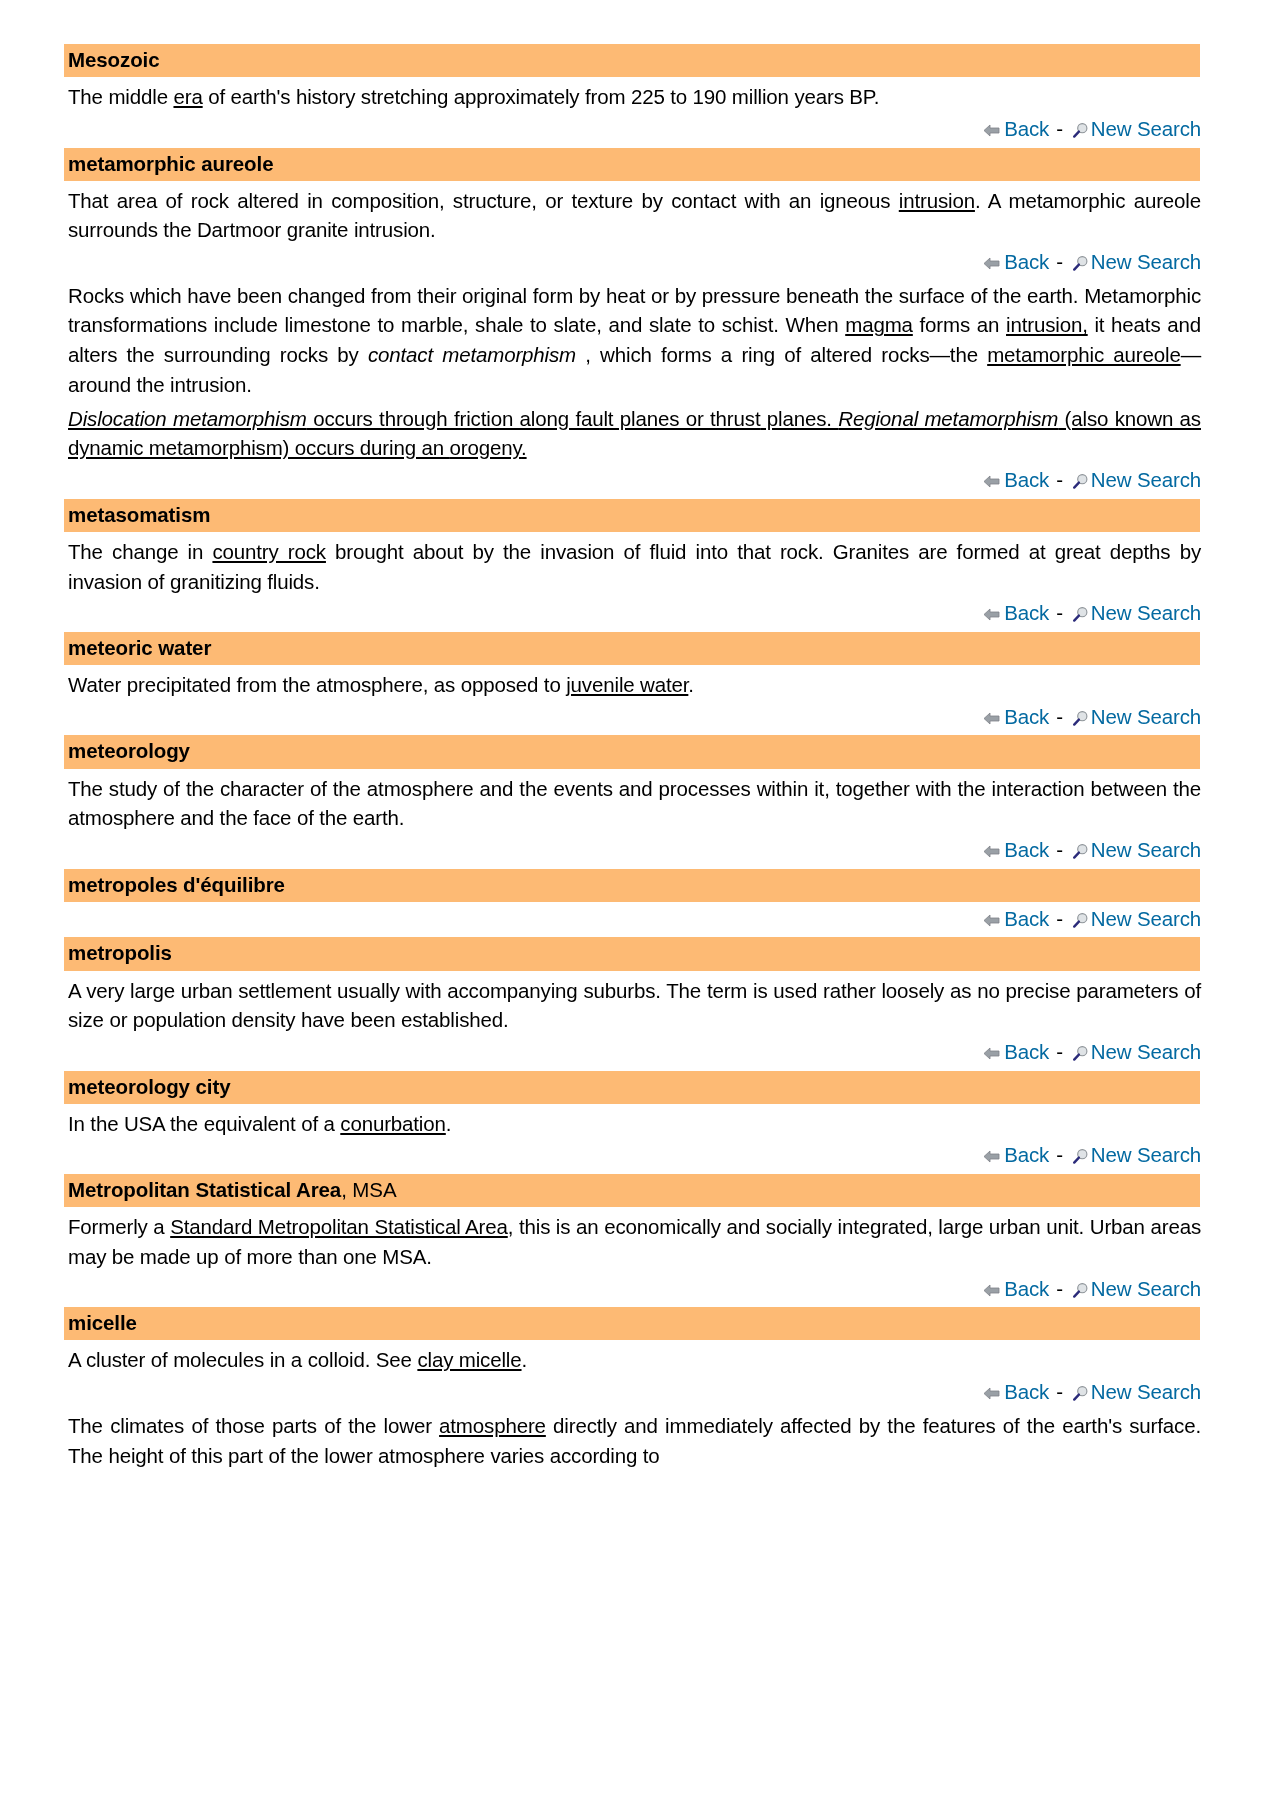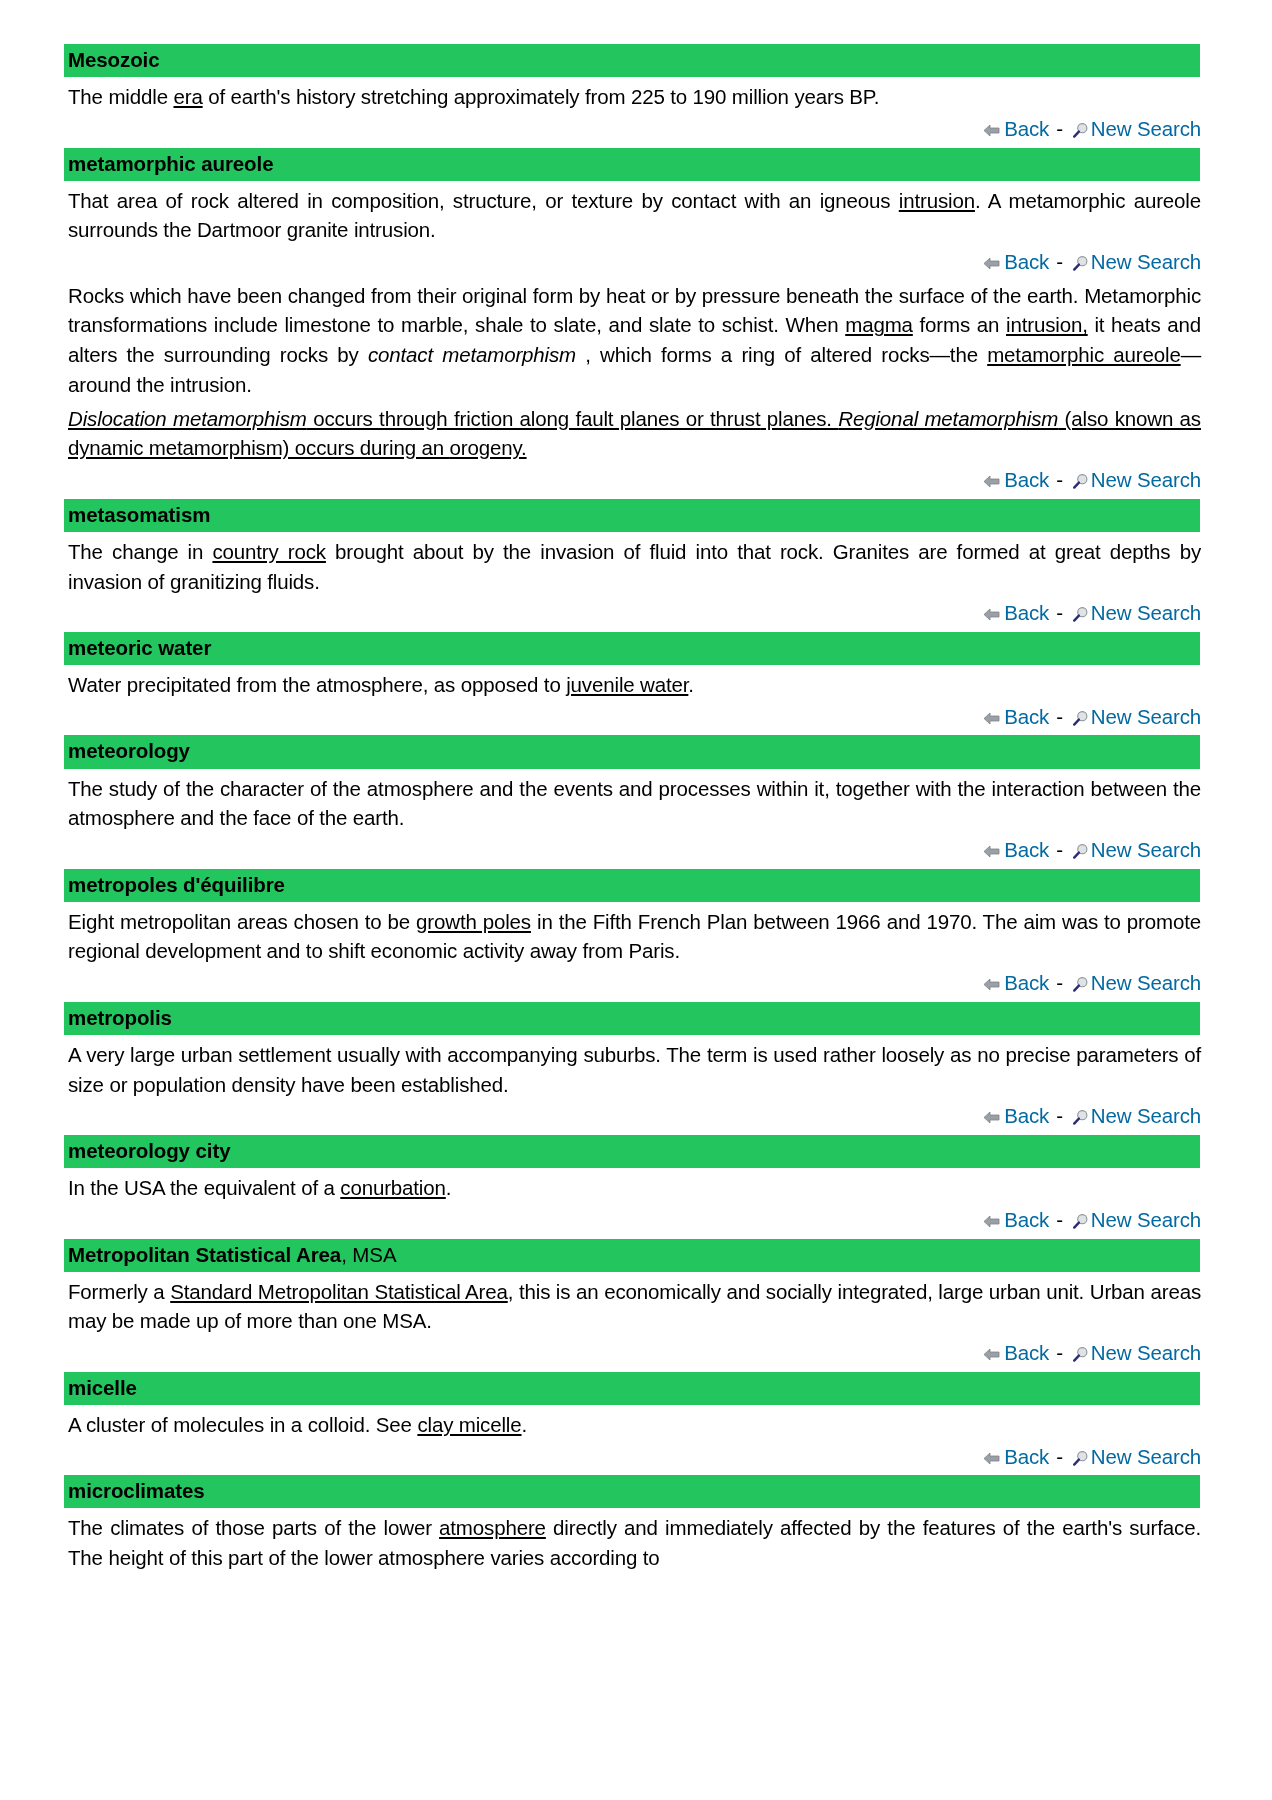--- a/index.html
+++ b/index.html
@@ -17,21 +17,21 @@
     position: relative;
     background: #ffffff;
     box-sizing: border-box;
     padding: 44px 68px 0 68px;
     overflow: hidden;
   }
   .entry {
     margin: 0 0 0 0;
   }
   .term-bar {
-    background: #22c55e;
+    background: #fdba74;
     padding: 4px 4px 5px 4px;
     margin: 0 0 0 -4px;
     width: 1136px;
     box-sizing: border-box;
     font-size: 20.5px;
     line-height: 1.18;
     font-weight: bold;
     letter-spacing: -0.1px;
   }
   .term-bar .suffix {
@@ -165,23 +165,20 @@
         </div>
         <div class="nav"><a class="navlink"><span class="icon-back"><svg width="17" height="13" viewBox="0 0 17 13" xmlns="http://www.w3.org/2000/svg">
                 <path d="M7 1 L1 6.5 L7 12 L7 9 L16 9 L16 4 L7 4 Z" fill="#9aa0a6" stroke="#7d8288" stroke-width="0.8"></path>
               </svg></span><span>Back</span></a><span class="sep">-</span><a class="navlink"><span class="icon-search"><svg width="17" height="17" viewBox="0 0 17 17" xmlns="http://www.w3.org/2000/svg">
                 <circle cx="10.3" cy="6.2" r="4.6" fill="#dfe3e6" stroke="#8d9398" stroke-width="1.1"></circle>
                 <path d="M6.9 9.6 L2.2 14.6" stroke="#2b2b7a" stroke-width="2.4" stroke-linecap="round"></path>
               </svg></span><span>New Search</span></a></div>
       </div>
       <div class="entry">
         <div class="term-bar"><span>metropoles d'équilibre</span></div>
-        <div class="definition">
-          <p><span>Eight metropolitan areas chosen to be </span><a class="link">growth poles</a><span> in the Fifth French Plan between 1966 and 1970. The aim was to promote regional development and to shift economic activity away from Paris.</span></p>
-        </div>
         <div class="nav"><a class="navlink"><span class="icon-back"><svg width="17" height="13" viewBox="0 0 17 13" xmlns="http://www.w3.org/2000/svg">
                 <path d="M7 1 L1 6.5 L7 12 L7 9 L16 9 L16 4 L7 4 Z" fill="#9aa0a6" stroke="#7d8288" stroke-width="0.8"></path>
               </svg></span><span>Back</span></a><span class="sep">-</span><a class="navlink"><span class="icon-search"><svg width="17" height="17" viewBox="0 0 17 17" xmlns="http://www.w3.org/2000/svg">
                 <circle cx="10.3" cy="6.2" r="4.6" fill="#dfe3e6" stroke="#8d9398" stroke-width="1.1"></circle>
                 <path d="M6.9 9.6 L2.2 14.6" stroke="#2b2b7a" stroke-width="2.4" stroke-linecap="round"></path>
               </svg></span><span>New Search</span></a></div>
       </div>
       <div class="entry">
         <div class="term-bar"><span>metropolis</span></div>
         <div class="definition">
@@ -224,19 +221,18 @@
           <p><span>A cluster of molecules in a colloid. See </span><a class="link">clay micelle</a><span>.</span></p>
         </div>
         <div class="nav"><a class="navlink"><span class="icon-back"><svg width="17" height="13" viewBox="0 0 17 13" xmlns="http://www.w3.org/2000/svg">
                 <path d="M7 1 L1 6.5 L7 12 L7 9 L16 9 L16 4 L7 4 Z" fill="#9aa0a6" stroke="#7d8288" stroke-width="0.8"></path>
               </svg></span><span>Back</span></a><span class="sep">-</span><a class="navlink"><span class="icon-search"><svg width="17" height="17" viewBox="0 0 17 17" xmlns="http://www.w3.org/2000/svg">
                 <circle cx="10.3" cy="6.2" r="4.6" fill="#dfe3e6" stroke="#8d9398" stroke-width="1.1"></circle>
                 <path d="M6.9 9.6 L2.2 14.6" stroke="#2b2b7a" stroke-width="2.4" stroke-linecap="round"></path>
               </svg></span><span>New Search</span></a></div>
       </div>
       <div class="entry">
-        <div class="term-bar"><span>microclimates</span></div>
         <div class="definition">
           <p><span>The climates of those parts of the lower </span><a class="link">atmosphere</a><span> directly and immediately affected by the features of the earth's surface. The height of this part of the lower atmosphere varies according to</span></p>
         </div>
       </div>
     </div>
 </div>
 
 </body></html>

